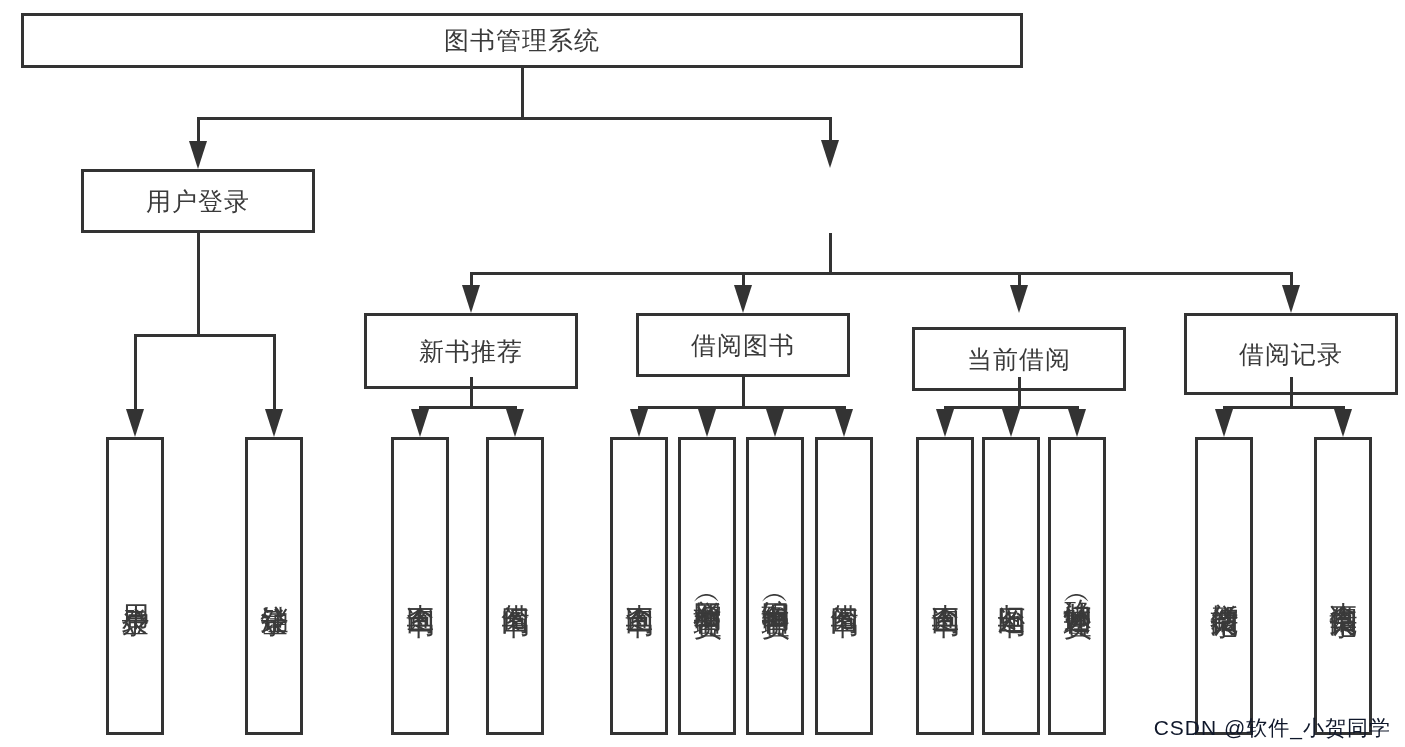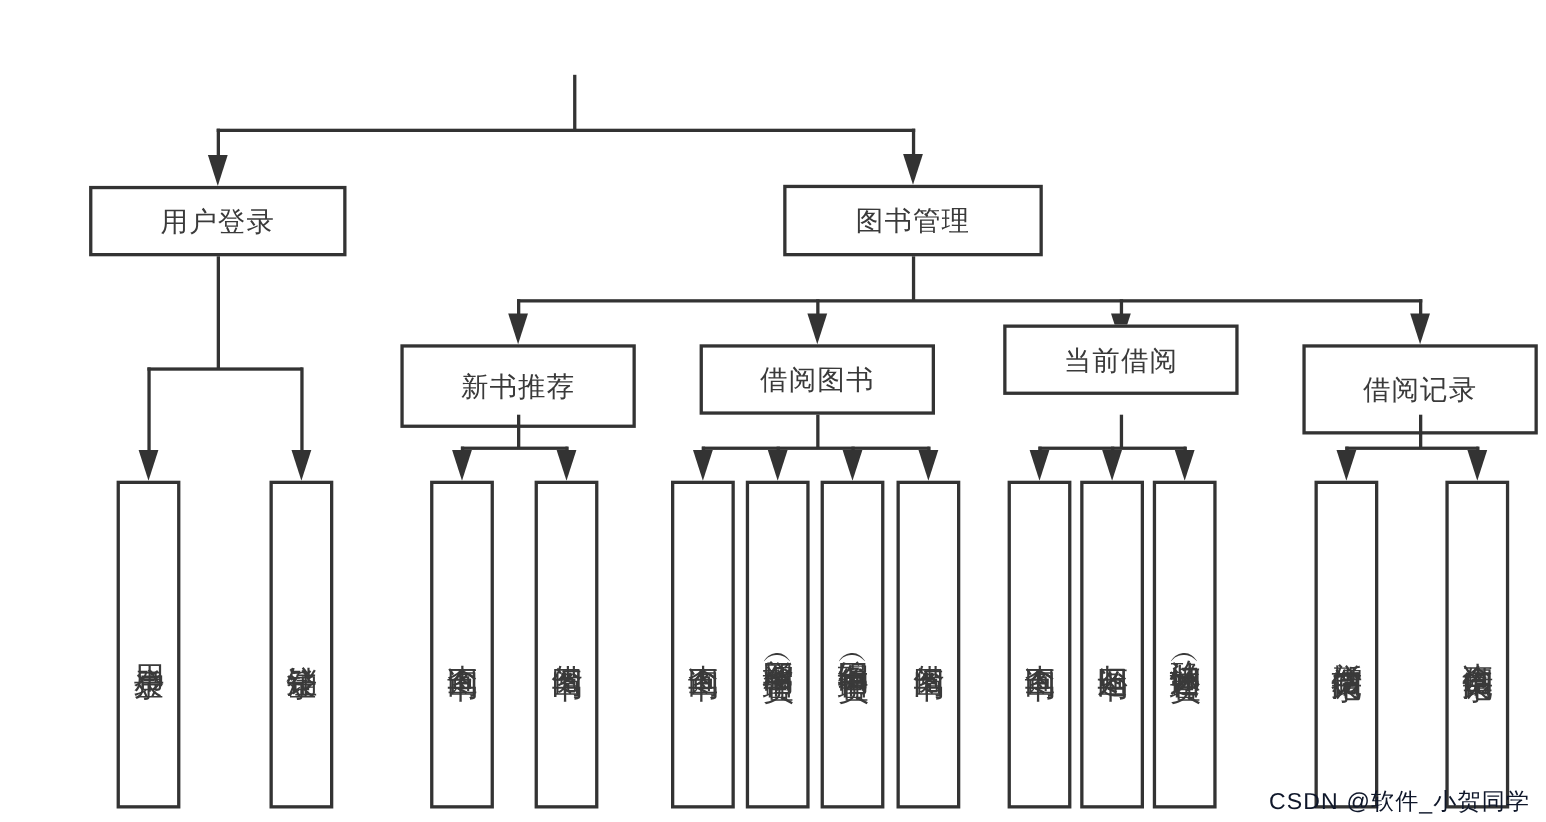--- a/index.html
+++ b/index.html
@@ -27,33 +27,33 @@
   .watermark {
     position:absolute; top:714px; right:14px;
     font-size:21px; color:#0f172a; letter-spacing:1px; white-space:nowrap;
   }
 </style>
 </head>
 <body>
 
 <div class="stage">
 
+  <div class="box hbox" style="left:21px; top:13px; width:1002px; height:55px">
+    <span>图书管理系统</span>
+  </div>
 
   <div class="vline" style="left:521px; top:68px;  height:50px"></div>
   <div class="hline" style="left:197px; top:117px; width:635px"></div>
   <div class="vline" style="left:197px; top:117px; height:27px"></div>
   <div class="arrow" style="left:189px; top:141px"></div>
   <div class="vline" style="left:829px; top:117px; height:27px"></div>
   <div class="arrow" style="left:821px; top:140px"></div>
 
   <div class="box hbox" style="left:81px; top:169px; width:234px; height:64px">
     <span>用户登录</span>
-  </div>
-  <div class="box hbox" style="left:712px; top:168px; width:236px; height:65px">
-    <span>图书管理</span>
   </div>
 
   <div class="vline" style="left:197px; top:233px; height:103px"></div>
   <div class="hline" style="left:134px; top:334px; width:141px"></div>
   <div class="vline" style="left:134px; top:334px; height:78px"></div>
   <div class="arrow" style="left:126px; top:409px"></div>
   <div class="vline" style="left:273px; top:334px; height:78px"></div>
   <div class="arrow" style="left:265px; top:409px"></div>
 
   <div class="vline" style="left:829px; top:233px; height:41px"></div>
@@ -66,21 +66,21 @@
   <div class="arrow" style="left:1010px; top:285px"></div>
   <div class="vline" style="left:1290px; top:272px; height:16px"></div>
   <div class="arrow" style="left:1282px; top:285px"></div>
 
   <div class="box hbox" style="left:364px; top:313px; width:214px; height:76px">
     <span>新书推荐</span>
   </div>
   <div class="box hbox" style="left:636px; top:313px; width:214px; height:64px">
     <span>借阅图书</span>
   </div>
-  <div class="box hbox" style="left:912px; top:295px; width:214px; height:64px">
+  <div class="box hbox" style="left:912px; top:327px; width:214px; height:64px">
     <span>当前借阅</span>
   </div>
   <div class="box hbox" style="left:1184px; top:313px; width:214px; height:82px">
     <span>借阅记录</span>
   </div>
 
   <div class="vline" style="left:470px; top:377px; height:31px"></div>
   <div class="hline" style="left:419px; top:406px; width:97px"></div>
   <div class="vline" style="left:419px; top:406px; height:8px"></div>
   <div class="arrow" style="left:411px; top:409px"></div>

